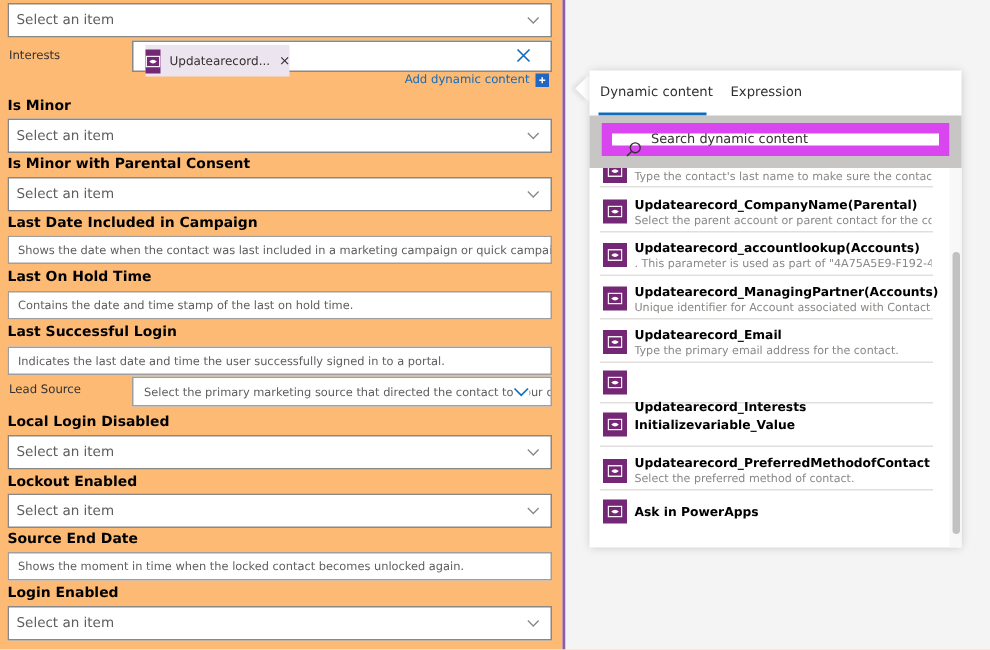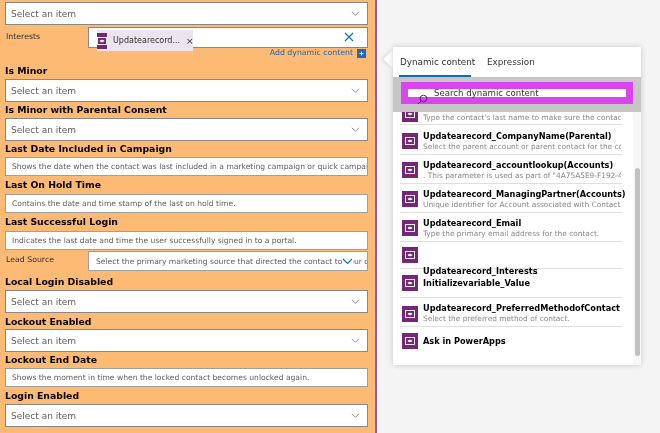--- a/index.html
+++ b/index.html
@@ -221,21 +221,21 @@
     </div>
 
     <span class="field-label" style="top:316px;">Lockout Enabled</span>
     <div class="field-select" style="top:329px;">
       <span>Select an item</span>
       <svg class="chev" viewBox="0 0 10 10">
           <path d="M1 3 L5 7 L9 3" fill="none" stroke="#8a8886" stroke-width="1"></path>
         </svg>
     </div>
 
-    <span class="field-label" style="top:354px;">Lockout End Date</span>
+    <span class="field-label" style="top:354px;">Source End Date</span>
     <div class="field-text" style="top:368px;">
       <span>Shows the moment in time when the locked contact becomes unlocked again.</span>
     </div>
 
     <span class="field-label" style="top:390px;">Login Enabled</span>
     <div class="field-select" style="top:404px;">
       <span>Select an item</span>
       <svg class="chev" viewBox="0 0 10 10">
           <path d="M1 3 L5 7 L9 3" fill="none" stroke="#8a8886" stroke-width="1"></path>
         </svg>

